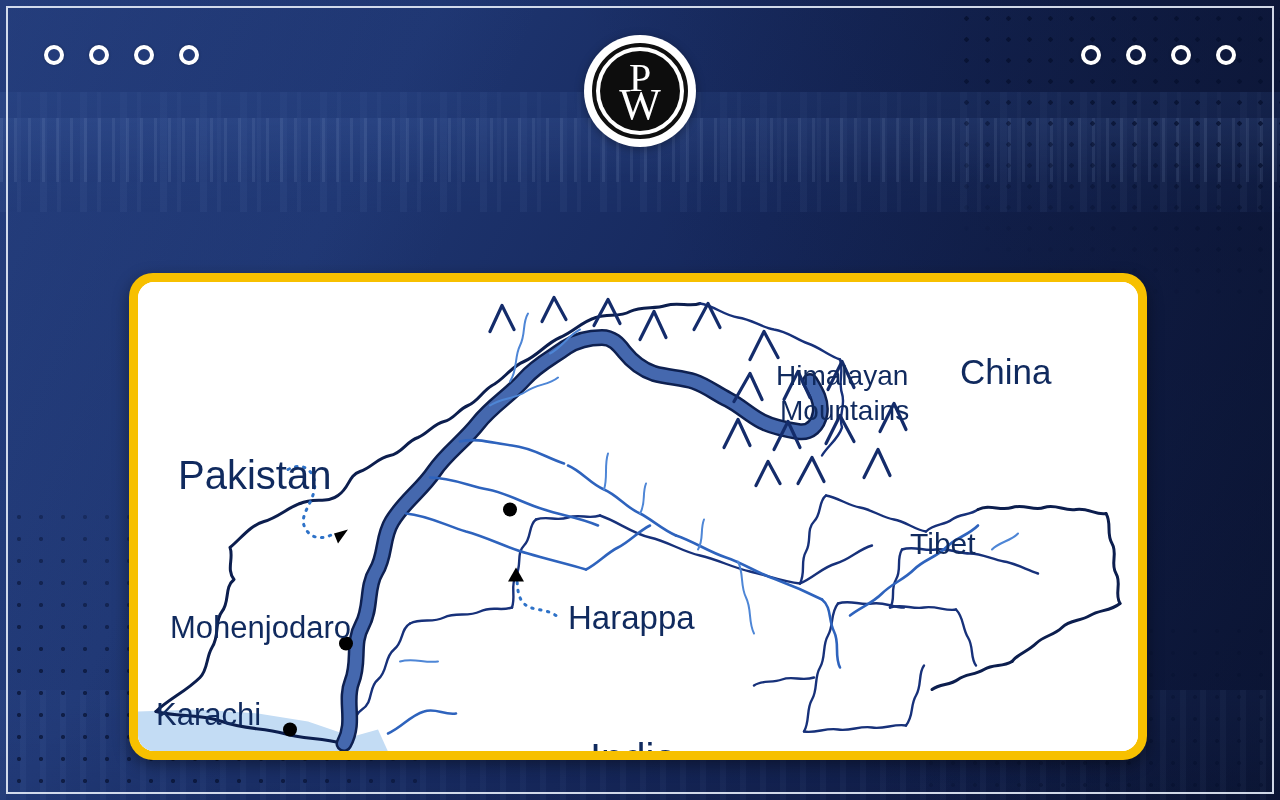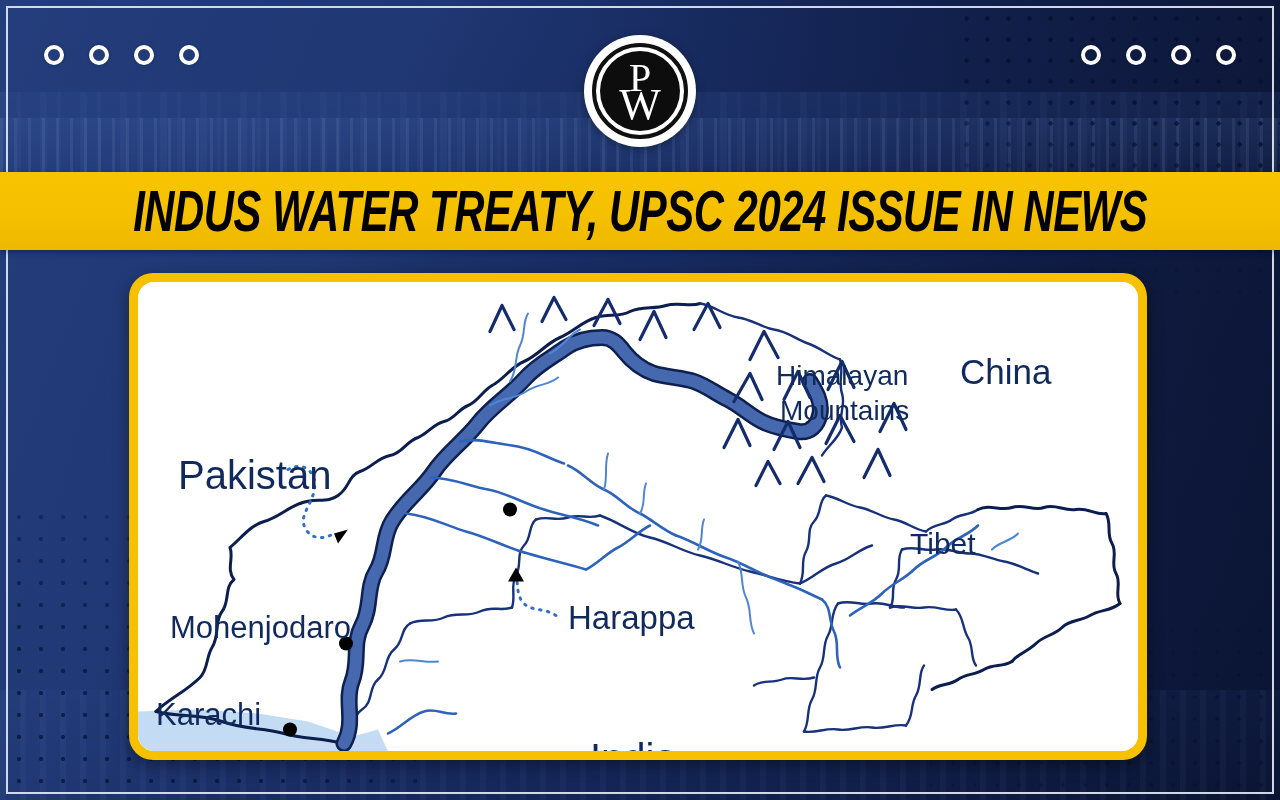--- a/index.html
+++ b/index.html
@@ -196,23 +196,20 @@
     <div class="logo-ring">
       <div class="logo-core">
         <svg width="80" height="80" viewBox="0 0 80 80">
           <text x="40" y="40" text-anchor="middle" font-family="Liberation Serif, serif" font-size="40" fill="#ffffff">P</text>
           <text x="40" y="68" text-anchor="middle" font-family="Liberation Serif, serif" font-size="44" fill="#ffffff">W</text>
         </svg>
       </div>
     </div>
   </div>
 
-  <div class="title-banner">
-    <div class="title-text">INDUS WATER TREATY, UPSC 2024 ISSUE IN NEWS</div>
-  </div>
 
   <div class="map-card">
     <div class="map-inner">
       <svg class="map-svg" viewBox="0 0 1000 470" preserveAspectRatio="xMidYMid slice">
         <defs>
           <style>
             .ctry   { fill:none; stroke:#17317A; stroke-width:2.4; stroke-linejoin:round; stroke-linecap:round; }
             .ctryD  { fill:none; stroke:#0C1E4E; stroke-width:3.0; stroke-linejoin:round; stroke-linecap:round; }
             .trib   { fill:none; stroke:#2E63BD; stroke-width:2.6; stroke-linecap:round; stroke-linejoin:round; }
             .tribL  { fill:none; stroke:#4E86D6; stroke-width:2.0; stroke-linecap:round; }

